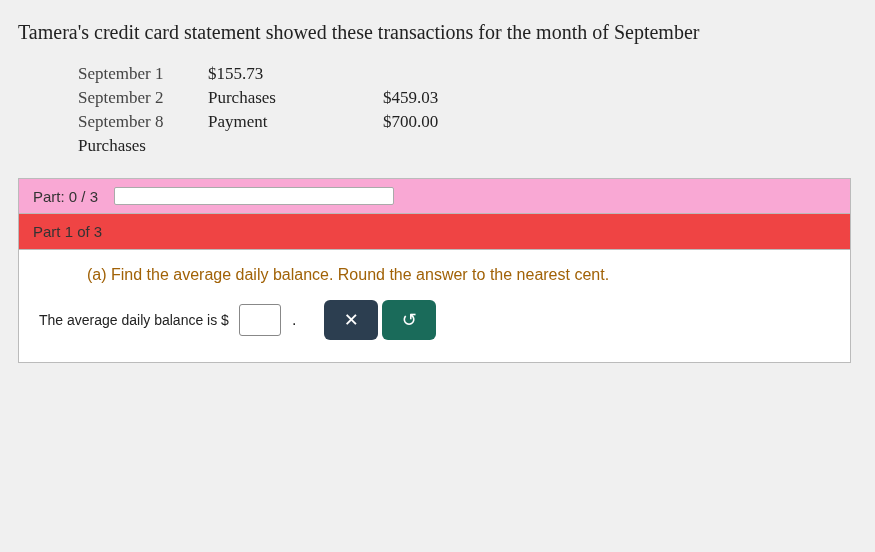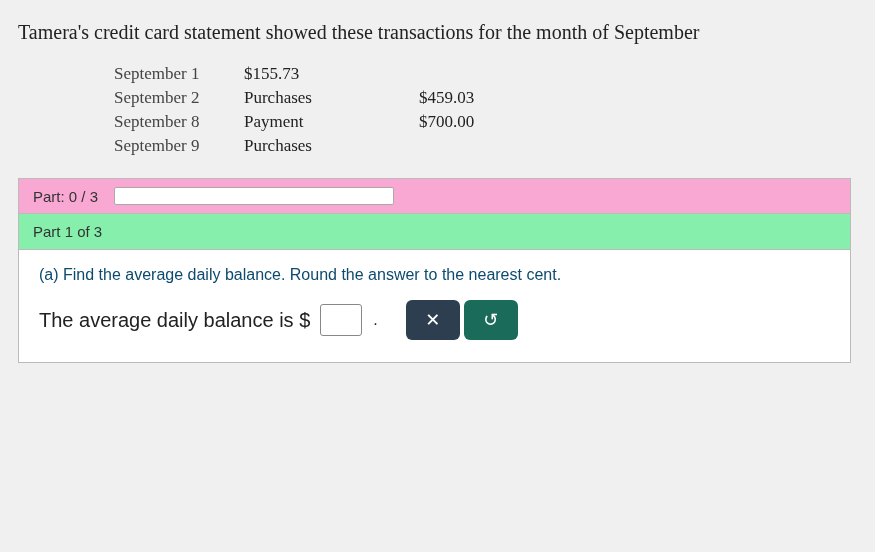--- a/index.html
+++ b/index.html
@@ -22,21 +22,20 @@
 
     .transactions-table {
       margin-left: 60px;
       margin-bottom: 22px;
     }
 
     .transaction-row {
       display: flex;
       align-items: flex-end;
       margin-bottom: 4px;
-      margin-left: 36px;
     }
 
     .col-date {
       width: 130px;
       color: #444;
       font-size: 17px;
     }
 
     .col-desc {
       width: 175px;
@@ -77,52 +76,53 @@
     }
 
     .progress-bar-inner {
       height: 100%;
       background: #fff;
       border-radius: 2px;
       width: 0%;
     }
 
     .part-of-section {
-      background: #86efac;
+      background: #ef4444;
       border: 1px solid #bbb;
       border-top: none;
       padding: 9px 14px 9px 14px;
       font-family: Arial, sans-serif;
       font-size: 15px;
       color: #333;
     }
 
     .question-section {
       background: #fff;
       border: 1px solid #bbb;
       border-top: none;
       padding: 16px 20px 22px 20px;
     }
 
     .question-text {
       font-family: Arial, sans-serif;
       font-size: 16px;
-      color: #0c4a6e;
+      color: #a16207;
       margin-bottom: 16px;
+      margin-left: 48px;
     }
 
     .answer-row {
       display: flex;
       align-items: center;
       gap: 10px;
     }
 
     .answer-label {
       font-family: Arial, sans-serif;
-      font-size: 20px;
+      font-size: 14px;
       color: #222;
     }
 
     .answer-input {
       width: 42px;
       height: 32px;
       border: 1.5px solid #888;
       border-radius: 3px;
       font-size: 15px;
       padding: 2px 4px;
@@ -188,21 +188,20 @@
     <span class="col-date">September 2</span>
     <span class="col-desc">Purchases</span>
     <span class="col-amount">$459.03</span>
   </div>
   <div class="transaction-row">
     <span class="col-date">September 8</span>
     <span class="col-desc">Payment</span>
     <span class="col-amount">$700.00</span>
   </div>
   <div class="transaction-row">
-    <span class="col-date">September 9</span>
     <span class="col-desc">Purchases</span>
   </div>
 </div>
 
 <div class="part-progress-bar-section">
   <span class="part-label">Part: 0 / 3</span>
   <div class="progress-bar-outer">
     <div class="progress-bar-inner"></div>
   </div>
 </div>

